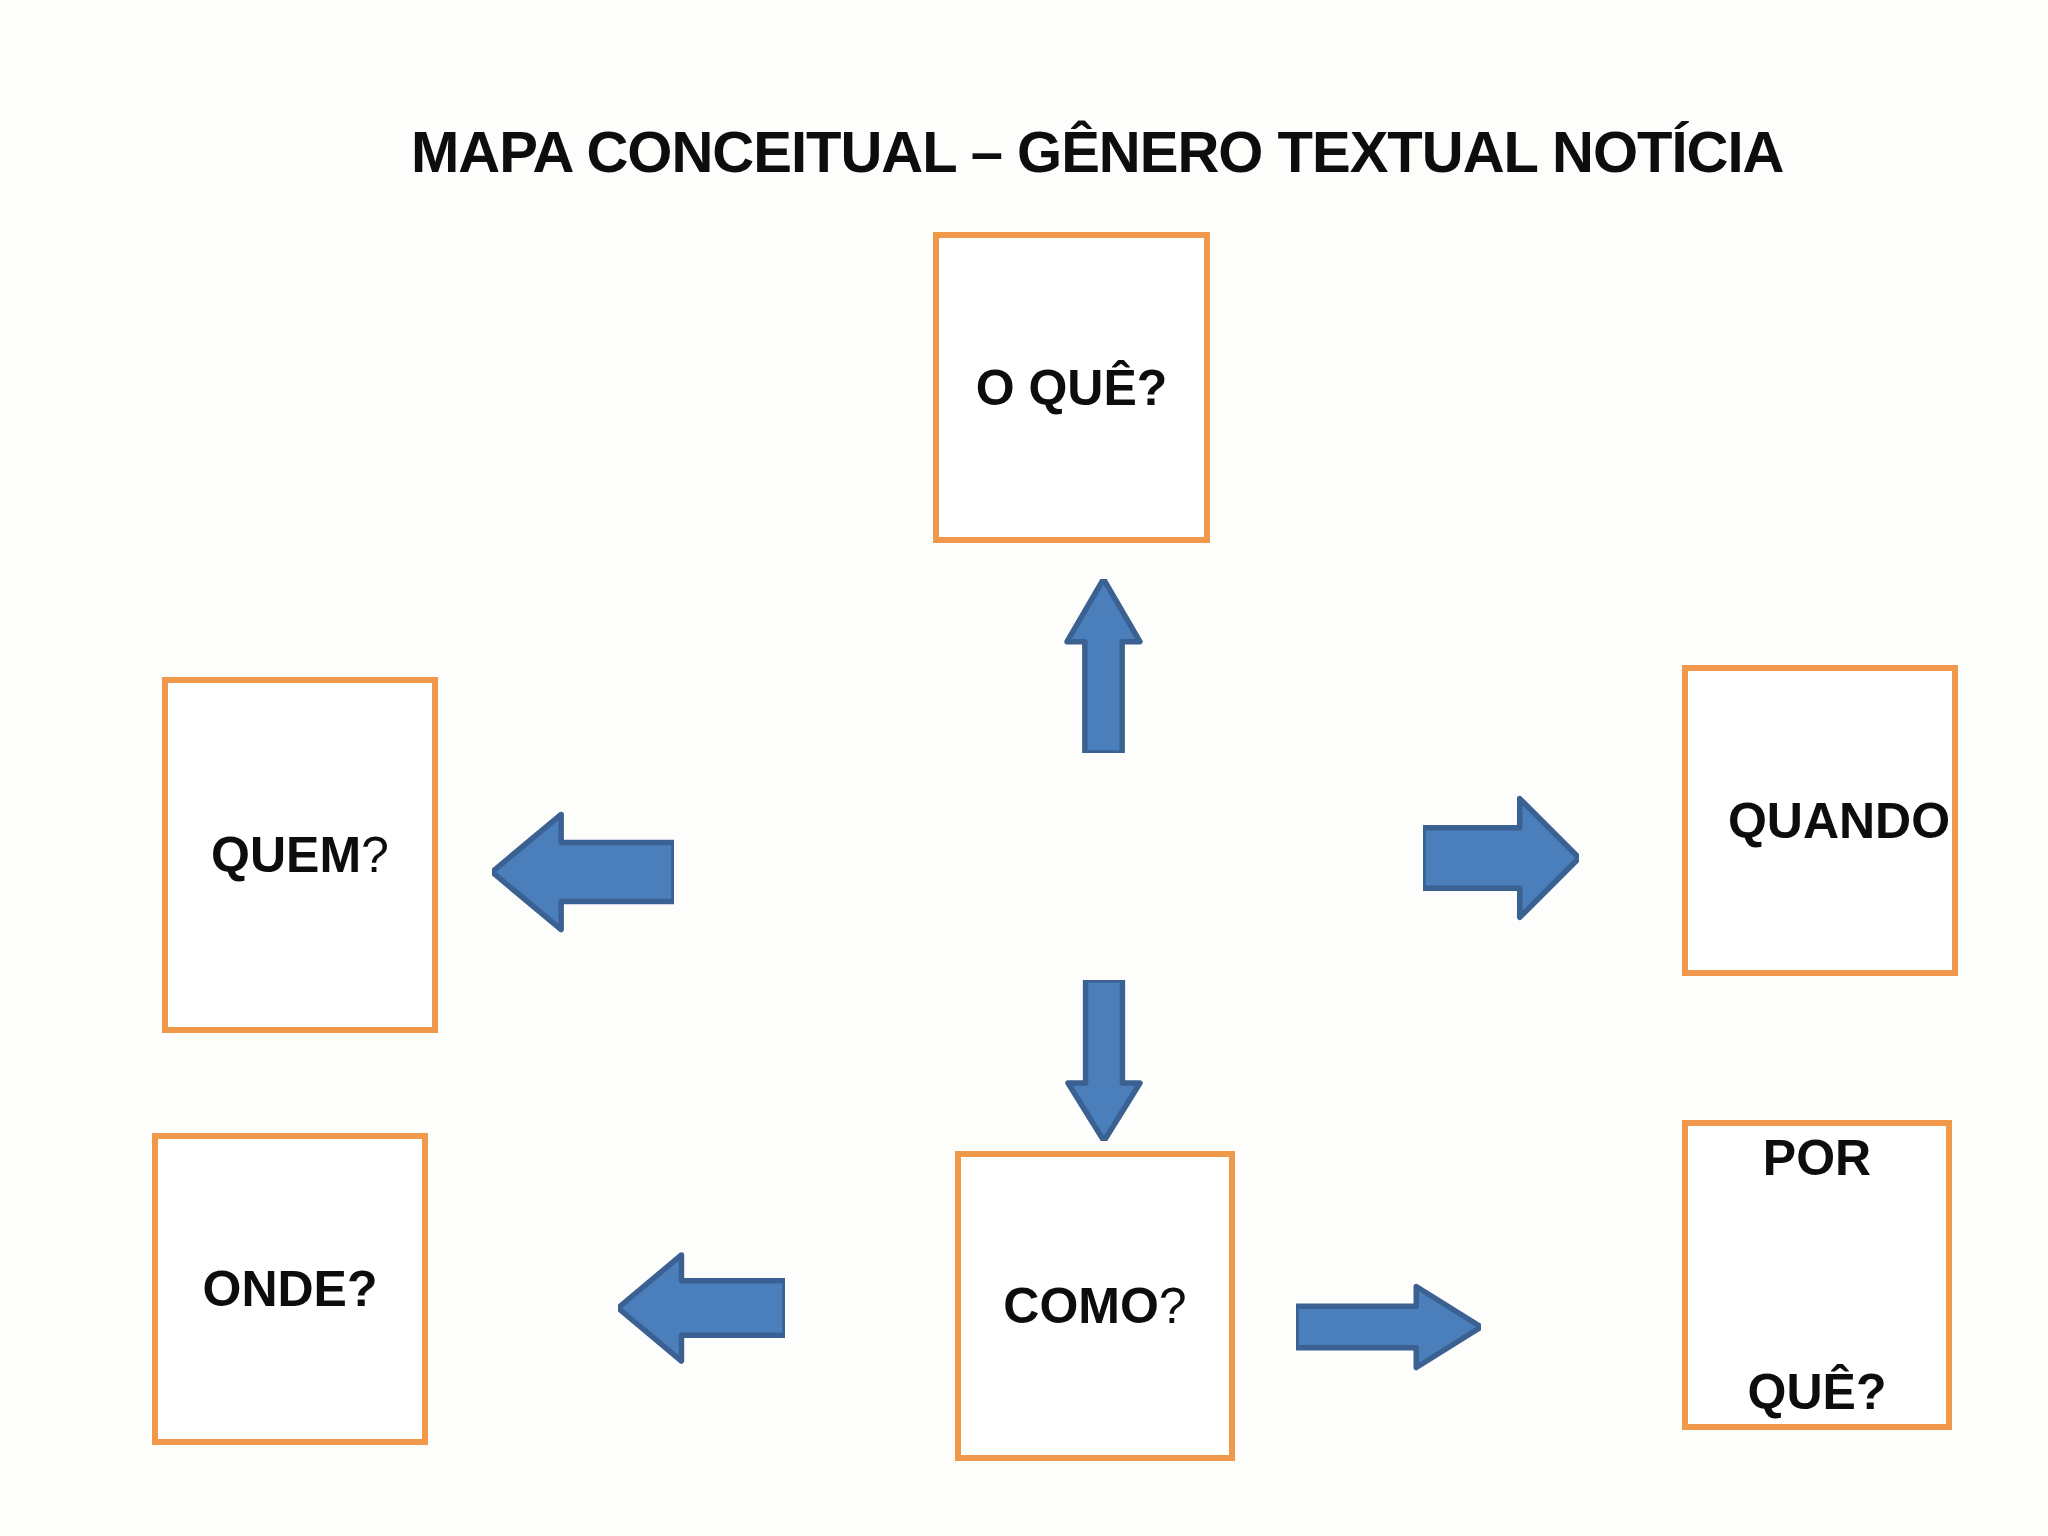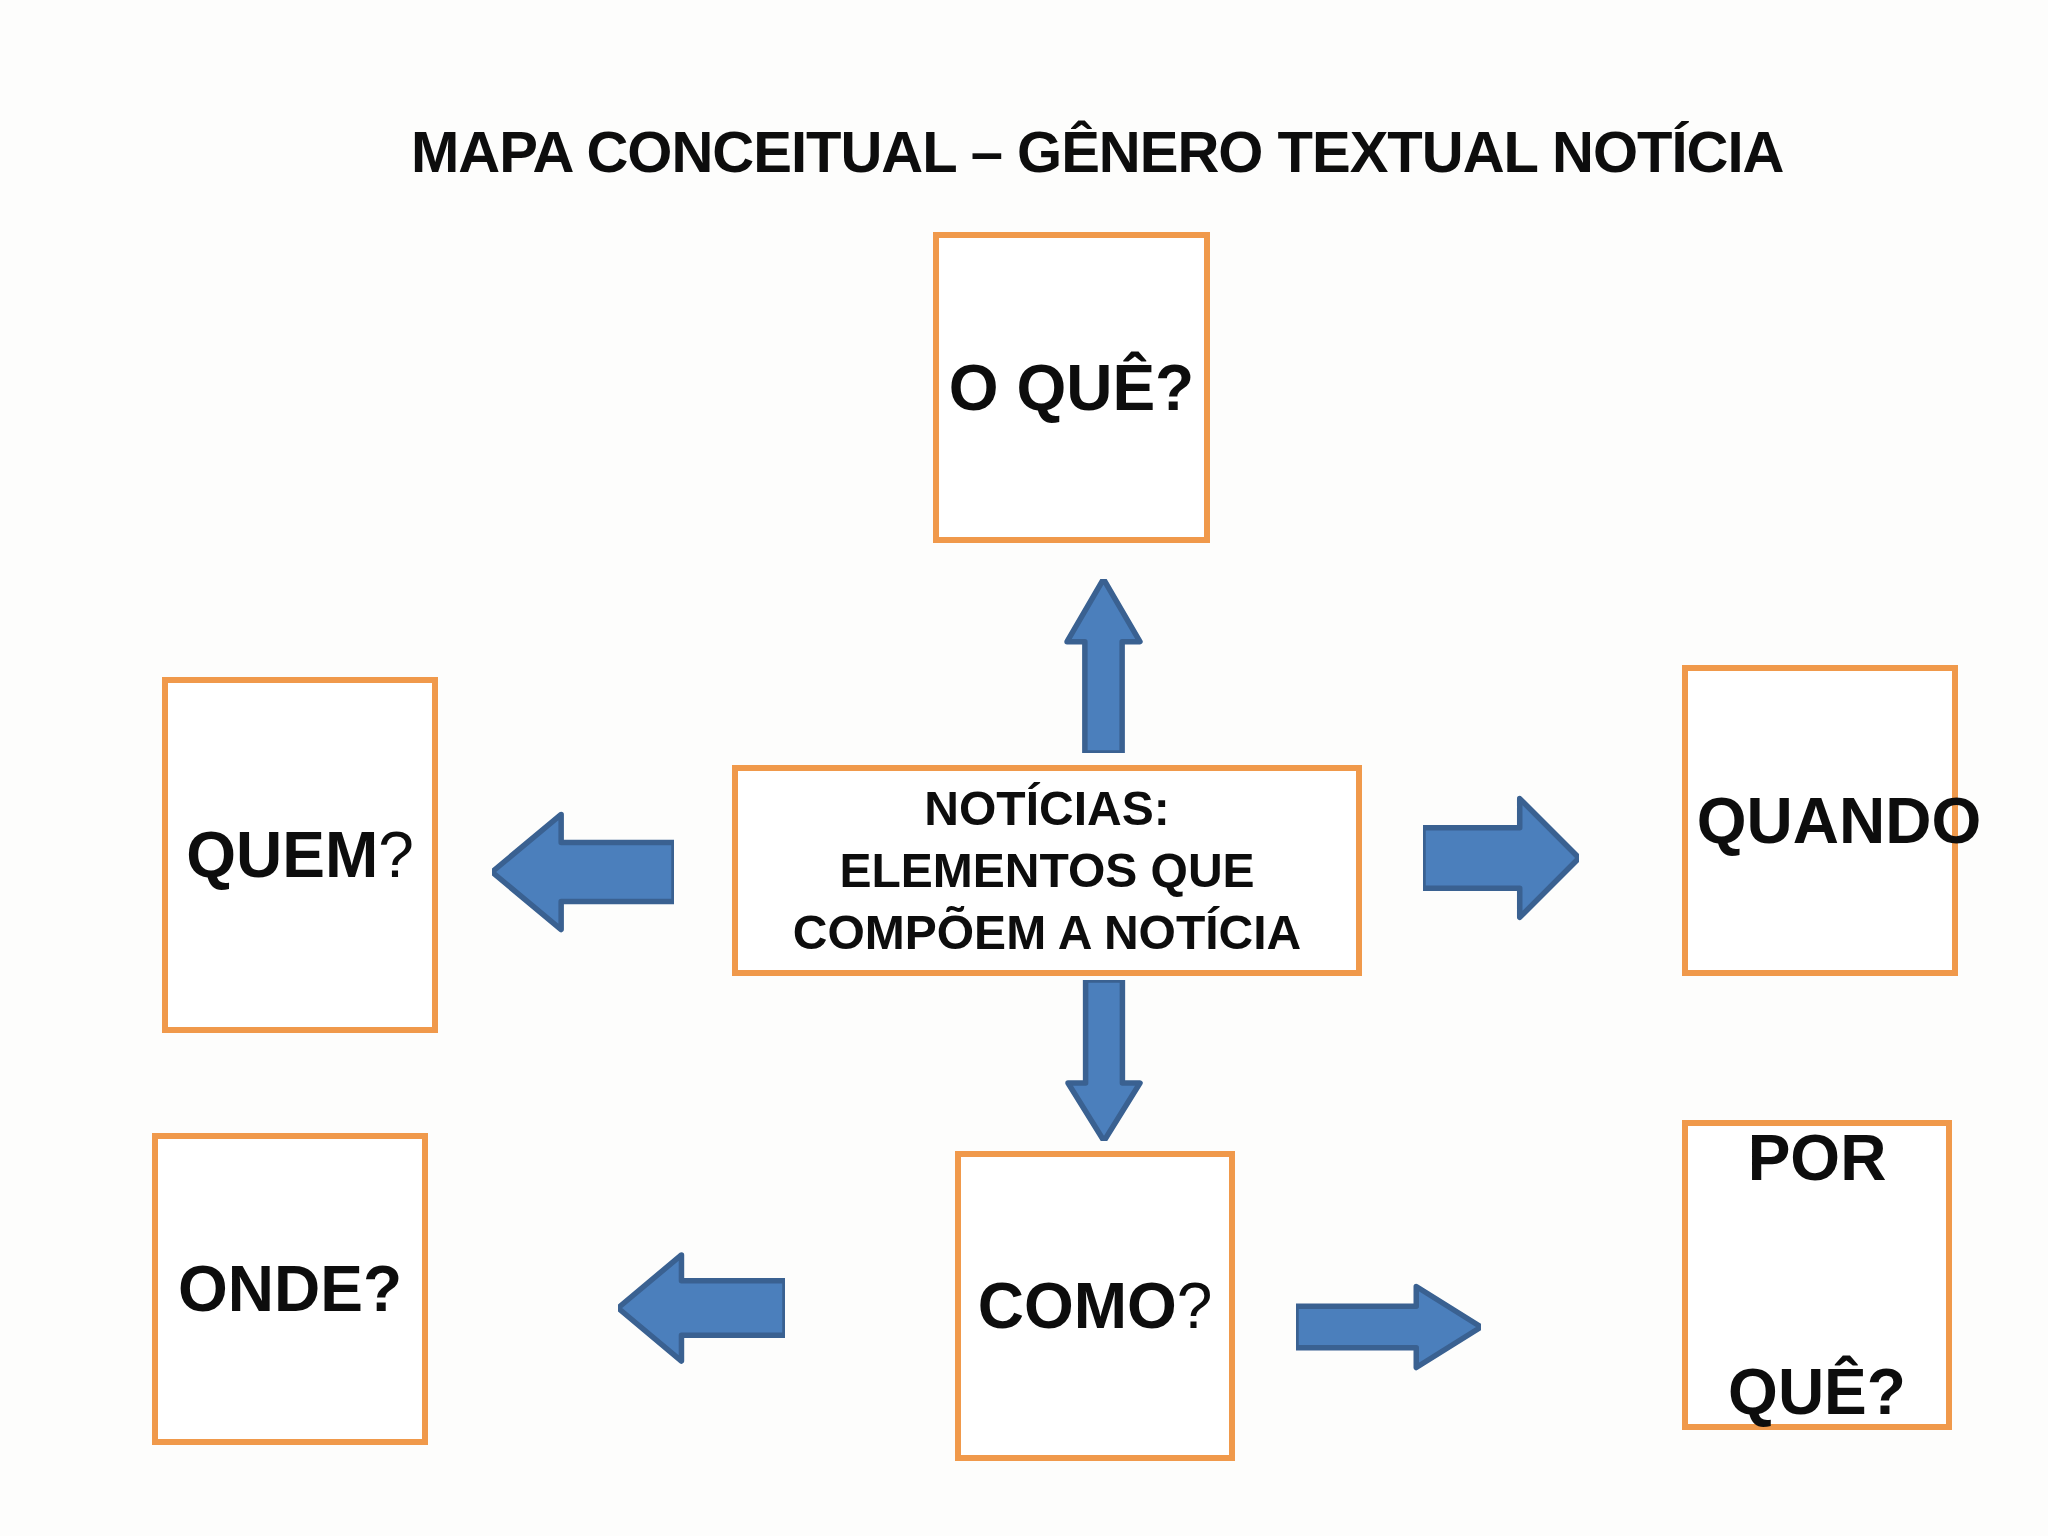--- a/index.html
+++ b/index.html
@@ -40,21 +40,21 @@
     border:6px solid var(--box-border);
     box-sizing:border-box;
     display:flex;
     flex-direction:column;
     align-items:center;
     justify-content:center;
     text-align:center;
     font-weight:700;
     color:var(--text);
   }
-  .node .lbl{font-size:64px;line-height:64px;white-space:nowrap;}
+  .node .lbl{font-size:50px;line-height:64px;white-space:nowrap;}
   .node .suffix{font-weight:400;}
   .center-node .line{font-size:48px;line-height:62px;font-weight:700;white-space:nowrap;}
   
   .box-o-que   {left:933px;  top:184px;  width:277px; height:311px;}
   .box-quem    {left:162px;  top:629px;  width:276px; height:356px;}
   .box-quando  {left:1682px; top:617px;  width:276px; height:311px;padding-left:38px;}
   .center-node {left:732px;  top:717px;  width:630px; height:211px;}
   .box-onde    {left:152px;  top:1085px; width:276px; height:312px;}
   .box-como    {left:955px;  top:1103px; width:280px; height:310px;align-items:center;}
   .box-por-que {left:1682px; top:1072px; width:270px; height:310px;justify-content:space-between;}
@@ -85,25 +85,20 @@
   </div>
 
   <div class="node box-quem">
     <div class="lbl"><span>QUEM</span><span class="suffix">?</span></div>
   </div>
 
   <div class="node box-quando">
     <div class="lbl"><span>QUANDO</span><span class="suffix"></span></div>
   </div>
 
-  <div class="node center-node">
-    <div class="line">NOTÍCIAS:</div>
-    <div class="line">ELEMENTOS QUE</div>
-    <div class="line">COMPÕEM A NOTÍCIA</div>
-  </div>
 
   <div class="node box-onde">
     <div class="lbl"><span>ONDE?</span><span class="suffix"></span></div>
   </div>
 
   <div class="node box-como">
     <div class="lbl"><span>COMO</span><span class="suffix">?</span></div>
   </div>
 
   <div class="node box-por-que">

